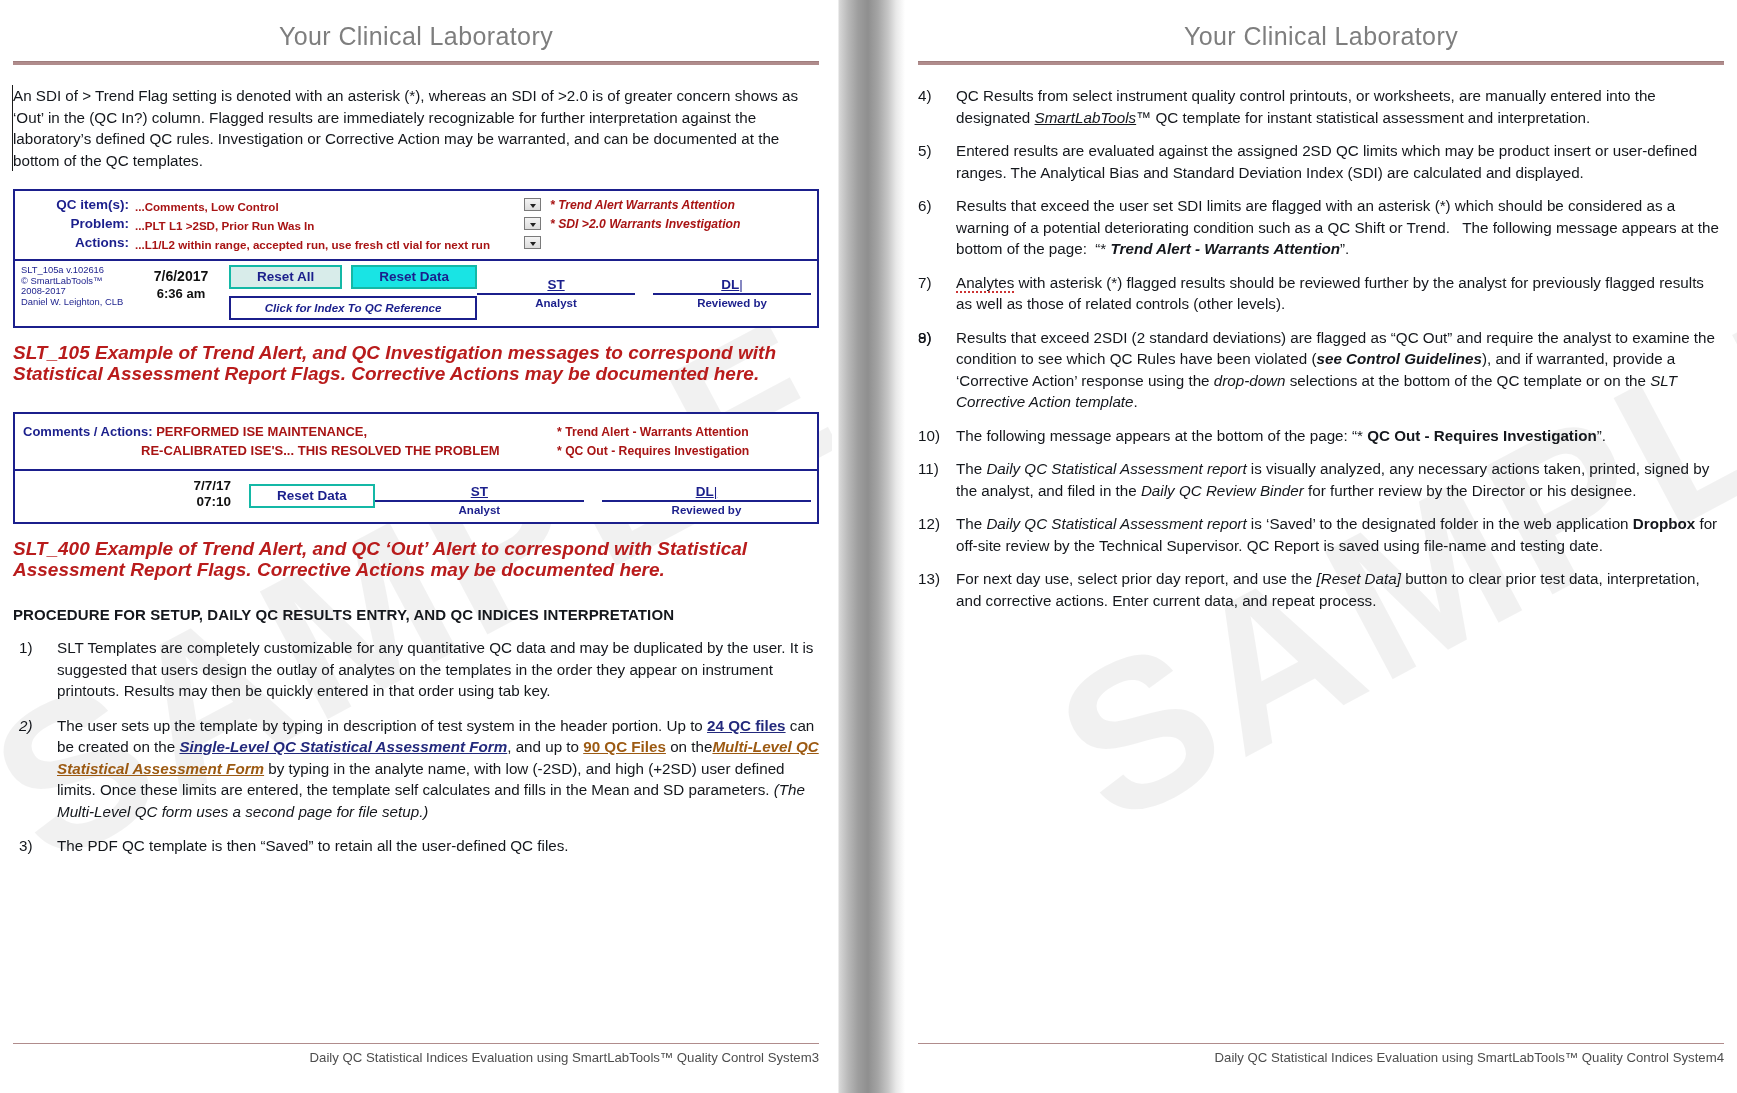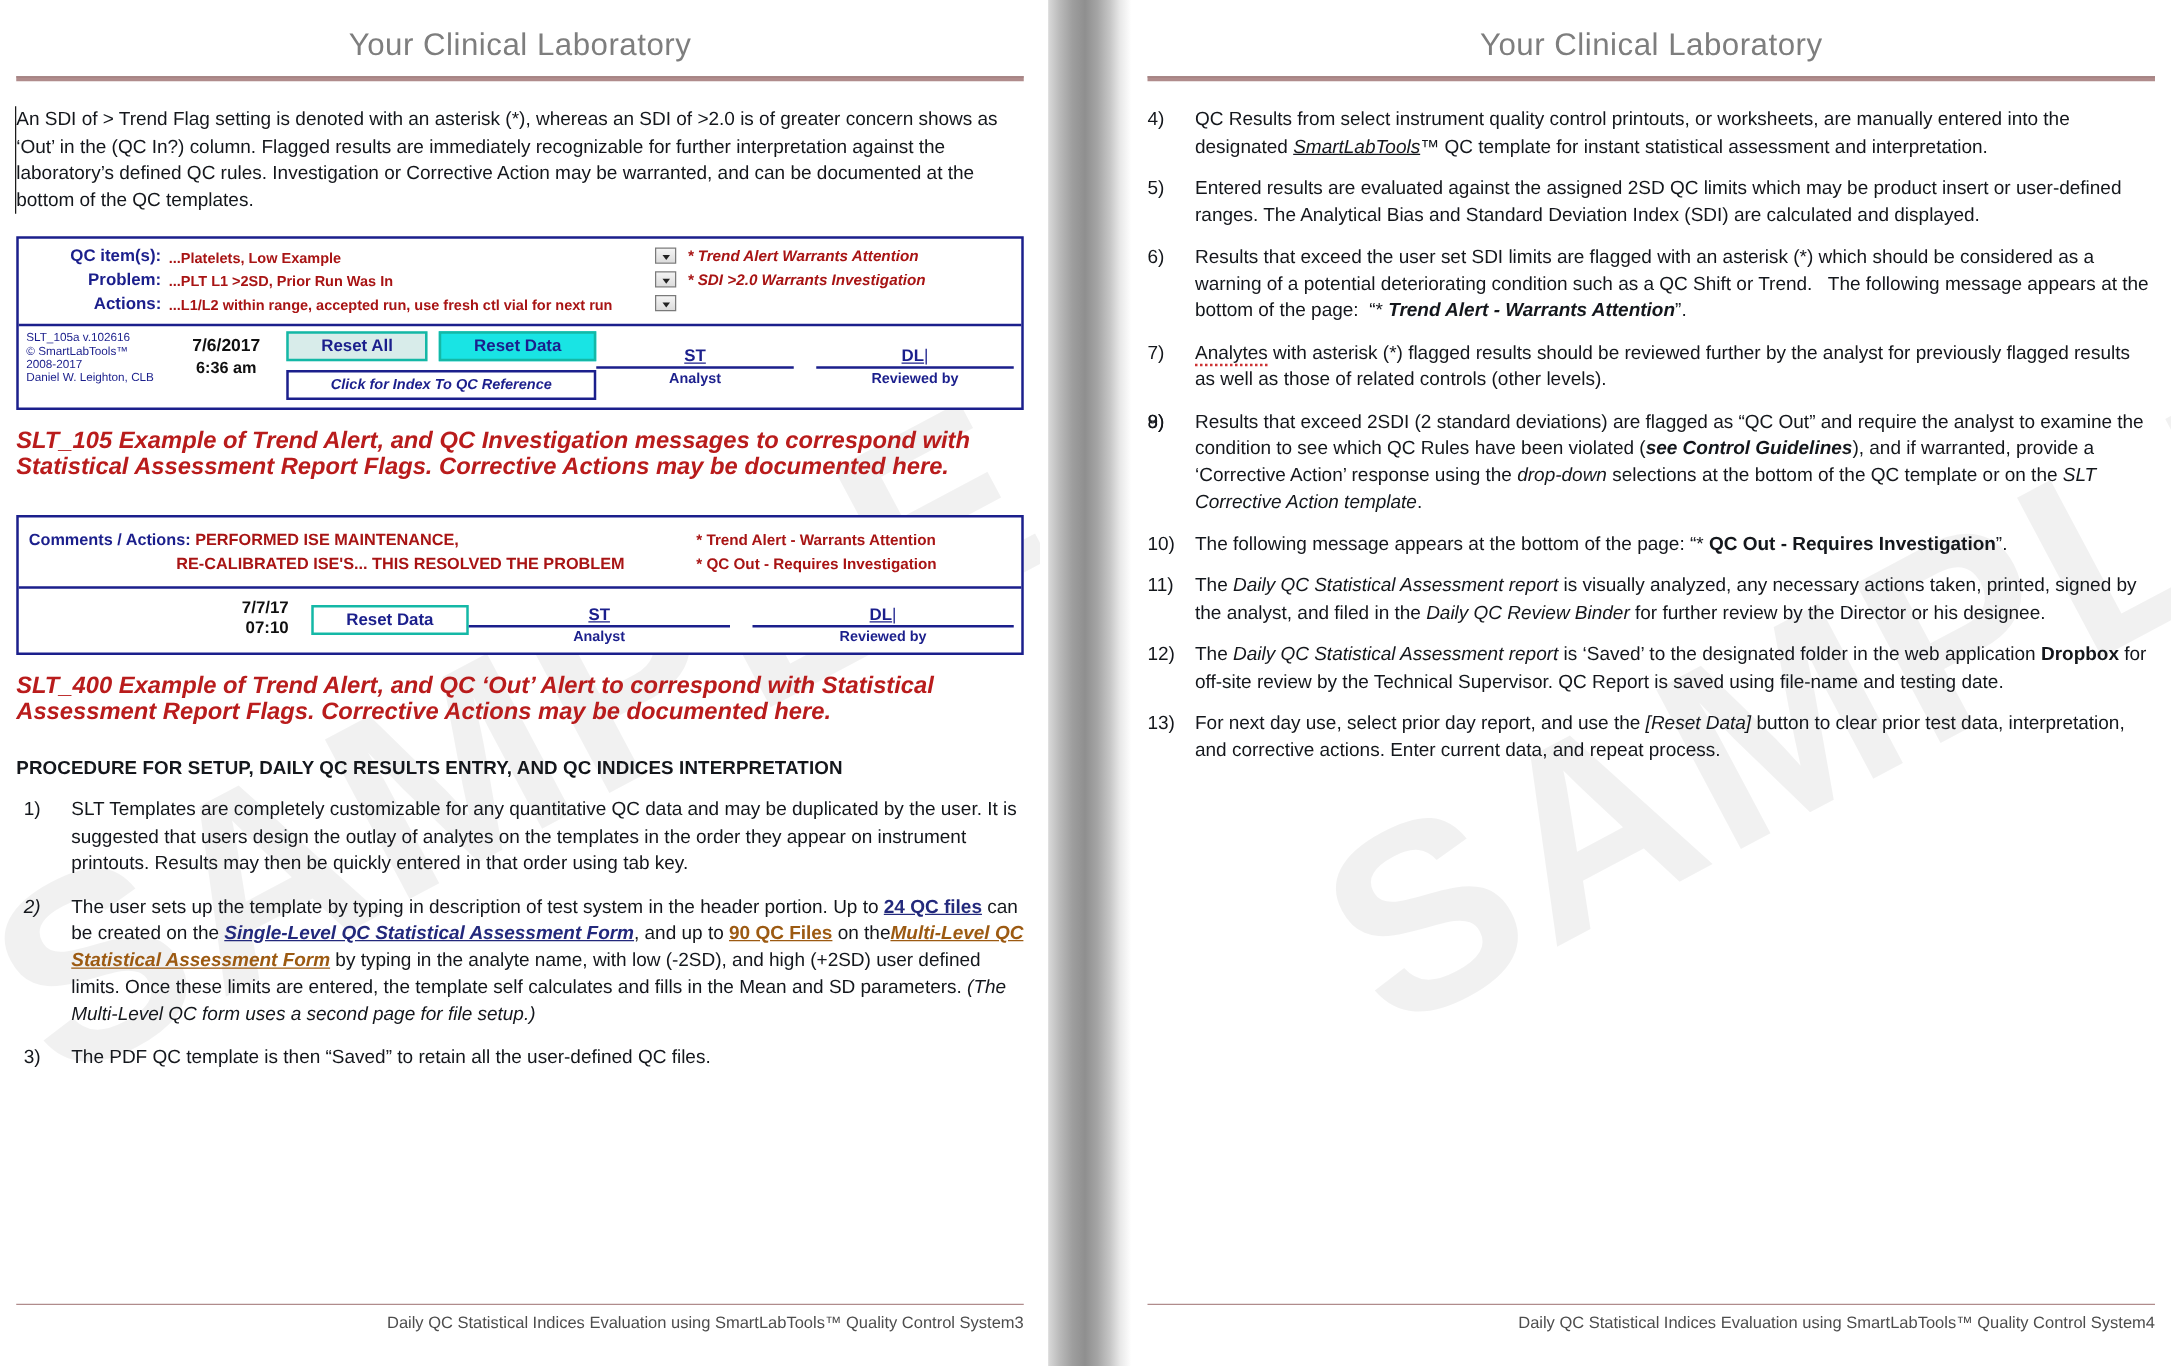--- a/index.html
+++ b/index.html
@@ -226,21 +226,21 @@
 
     <div class="content">
 
       <p class="para caret">An SDI of &gt; Trend Flag setting is denoted with an asterisk (*), whereas an SDI of &gt;2.0 is of greater concern shows as ‘Out’ in the (QC In?) column. Flagged results are immediately recognizable for further interpretation against the laboratory’s defined QC rules. Investigation or Corrective Action may be warranted, and can be documented at the bottom of the QC templates.</p>
 
       <div class="qcform">
         <div class="topsec">
 
           <div class="qcrow">
             <span class="qclabel">QC item(s):</span>
-            <span class="qcval">...Platelets, Low Example</span>
+            <span class="qcval">...Comments, Low Control</span>
             <span class="qcspacer"></span>
             <span class="ddbtn"></span>
             <span class="alerttxt">* Trend Alert Warrants Attention</span>
           </div>
 
           <div class="qcrow">
             <span class="qclabel">Problem:</span>
             <span class="qcval">...PLT L1 &gt;2SD, Prior Run Was In</span>
             <span class="qcspacer"></span>
             <span class="ddbtn"></span>

